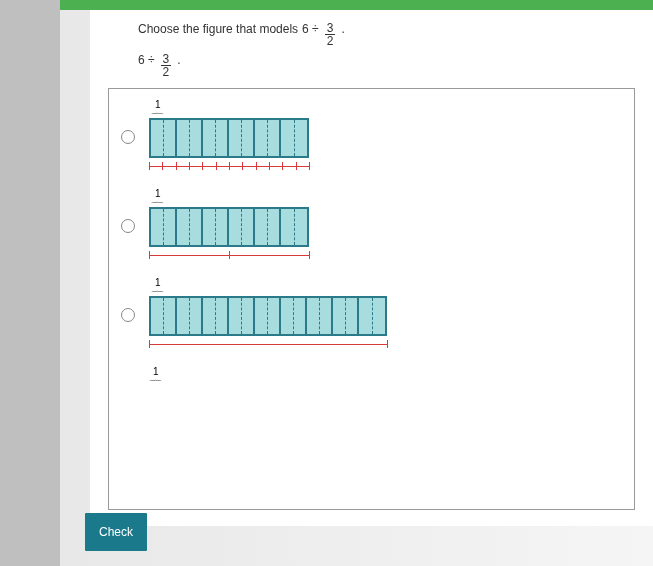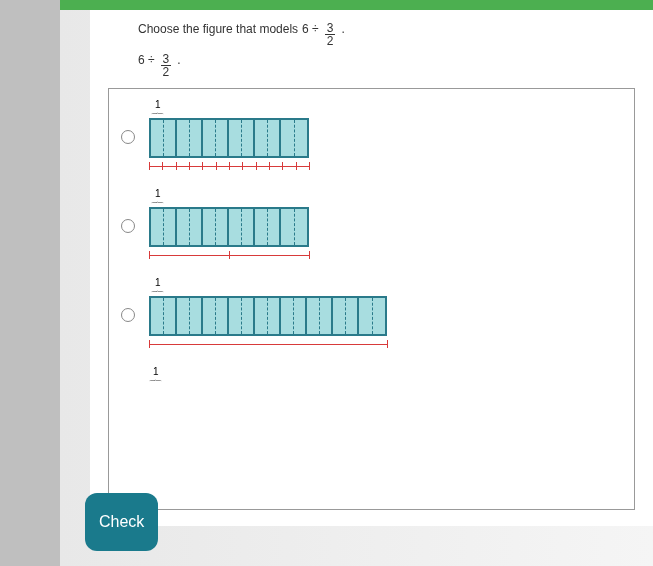--- a/index.html
+++ b/index.html
@@ -119,23 +119,23 @@
     width: 1px;
     height: 8px;
     background: #d83a3a;
   }
   .check-btn {
     position: absolute;
     left: 85px;
     bottom: 15px;
     background: #1a7a8c;
     color: #fff;
-    font-size: 16px;
-    padding: 20px 14px;
-    border-radius: 12px;
+    font-size: 12px;
+    padding: 12px 14px;
+    border-radius: 1px;
     border: none;
   }
 </style>
 </head>
 <body>
 
 <div class="page">
   <div class="top-bar"></div>
 
   <div class="content">

